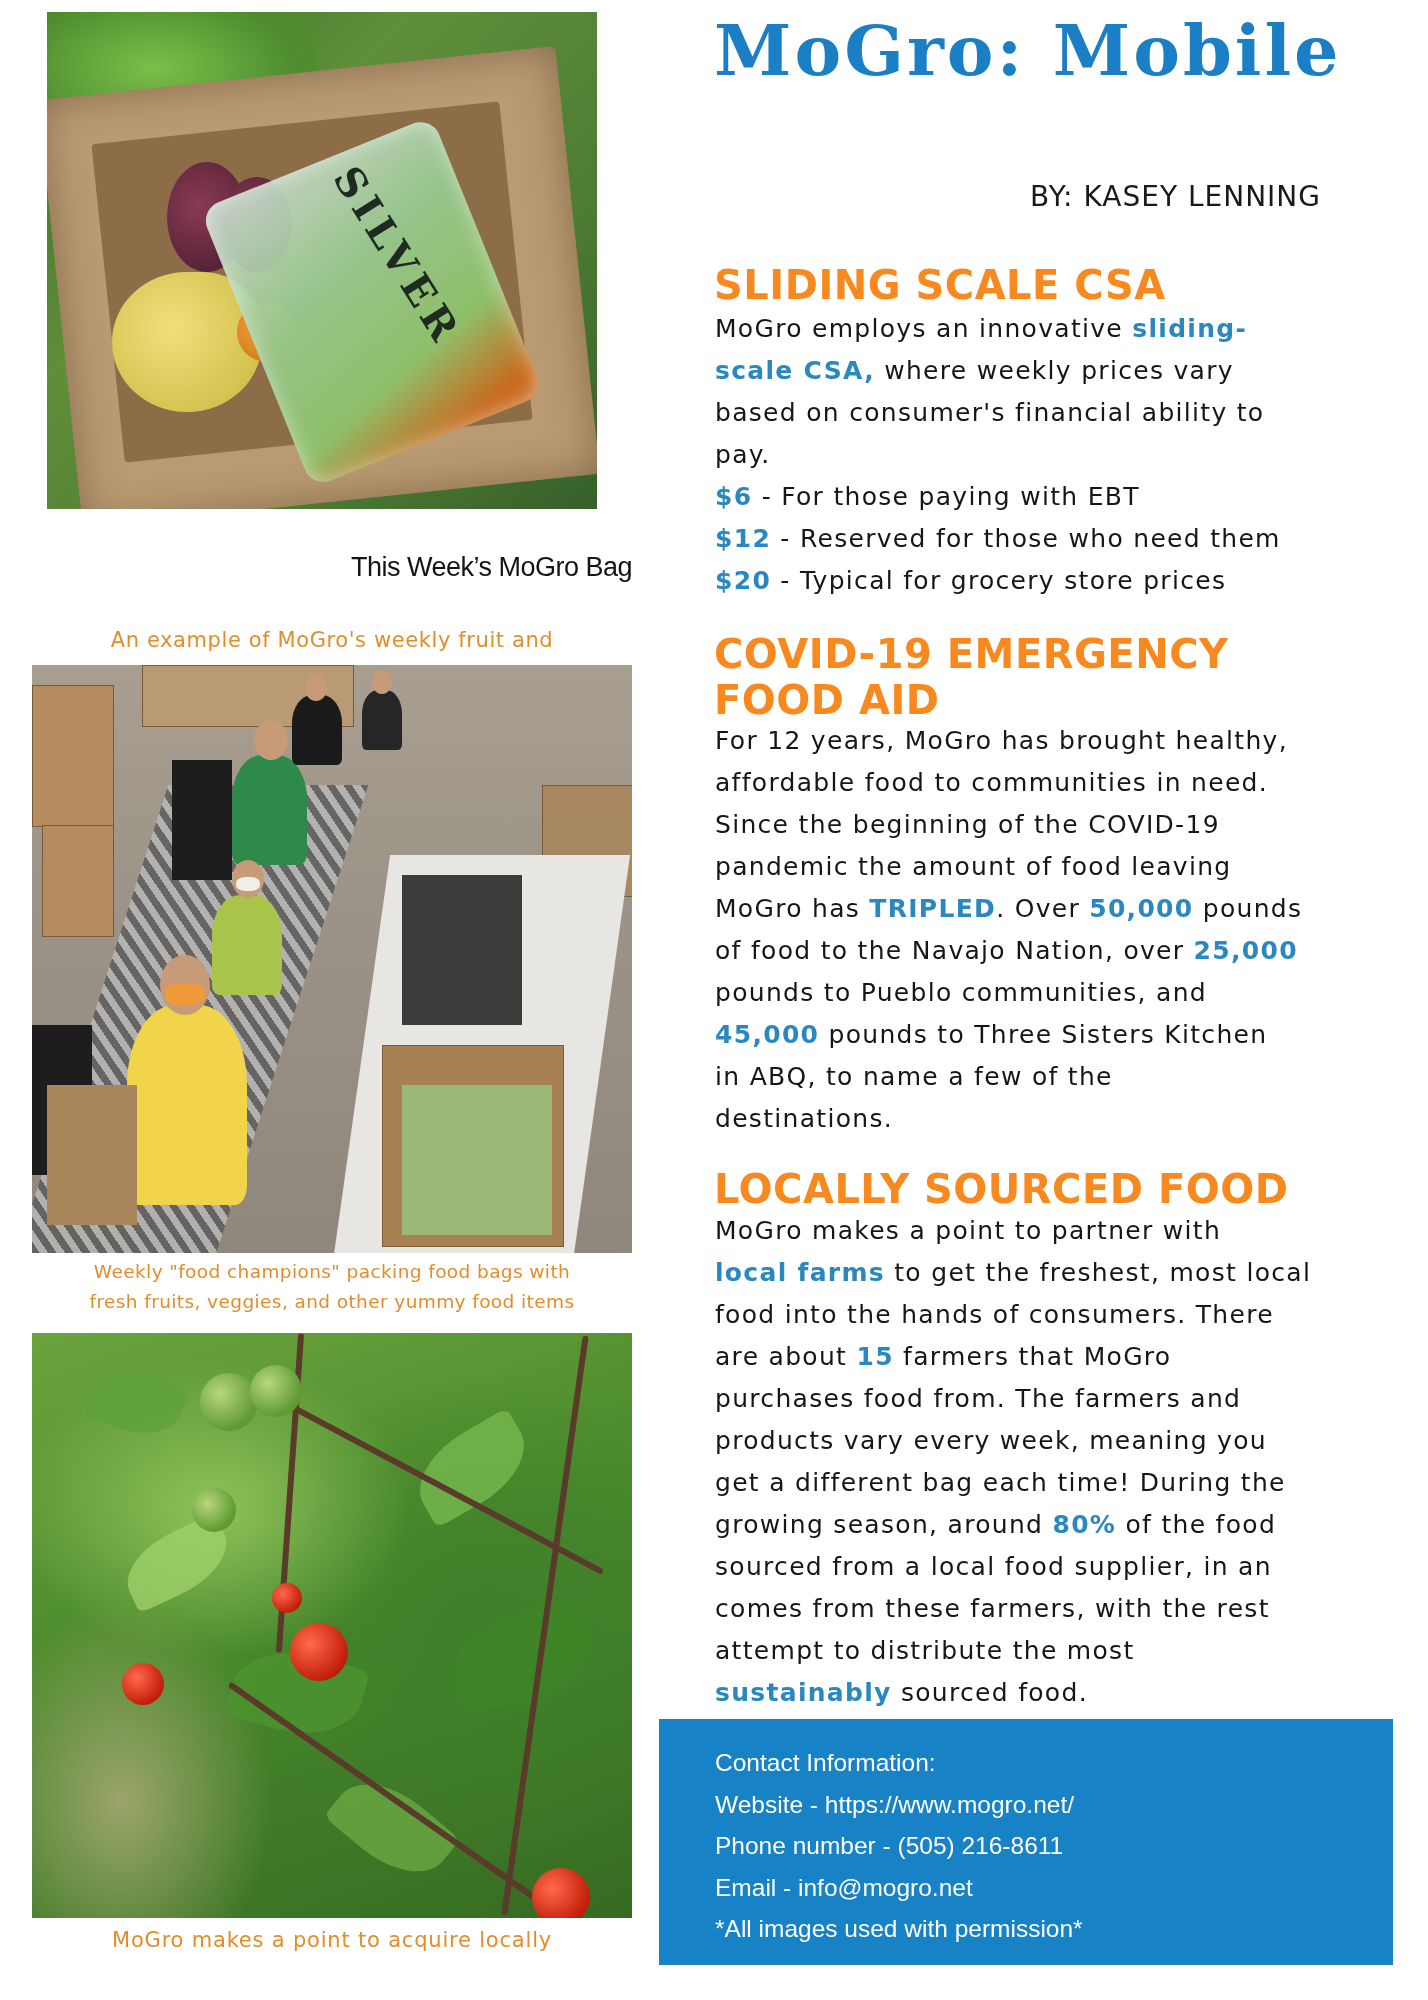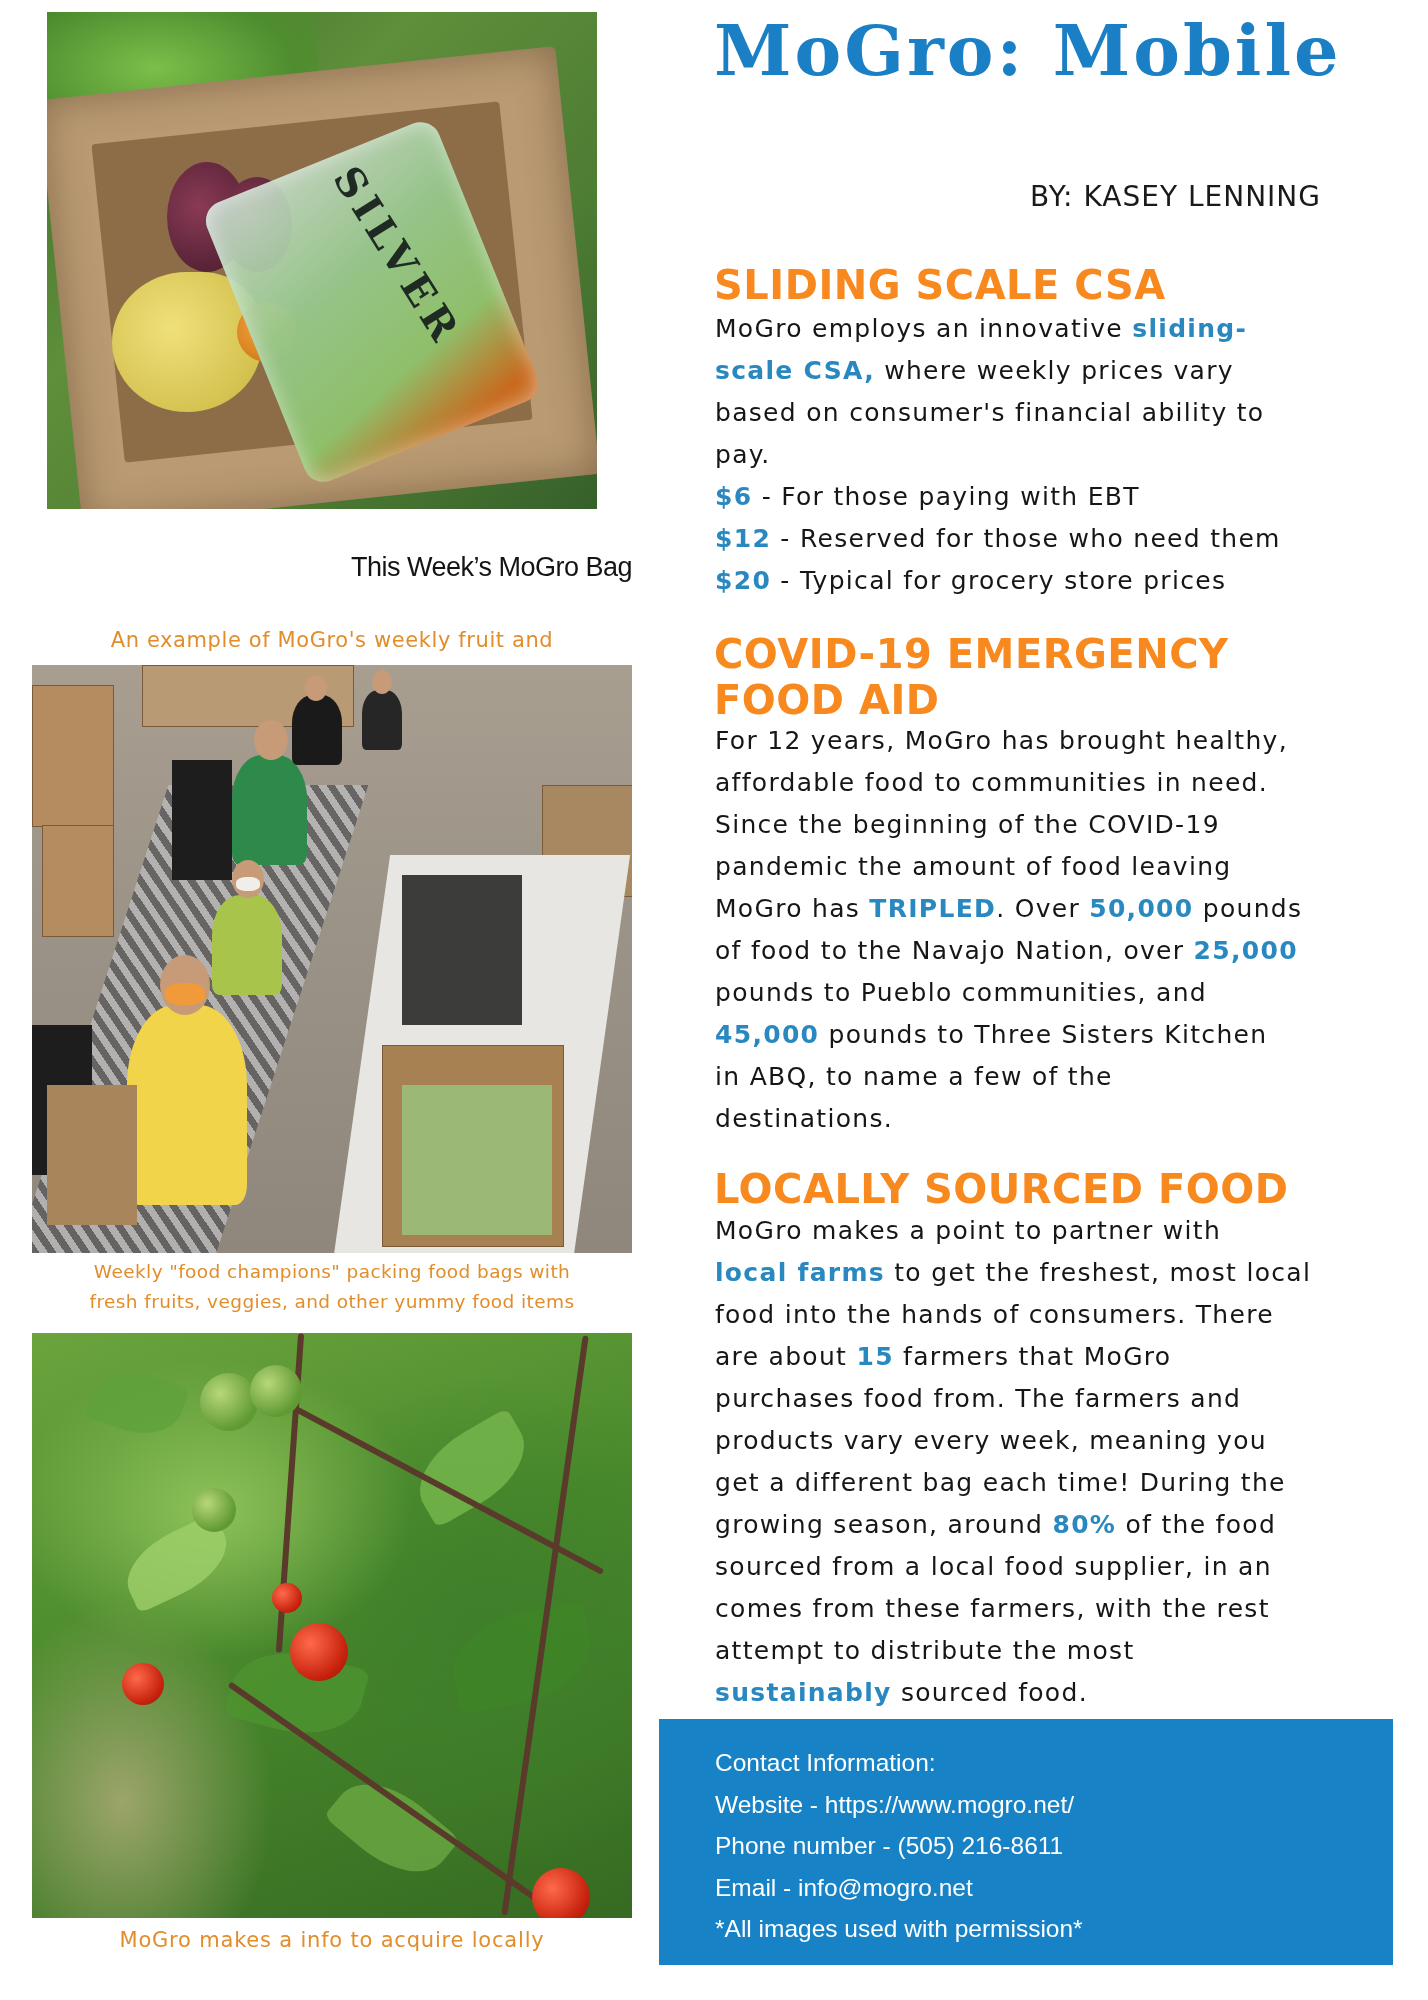--- a/index.html
+++ b/index.html
@@ -136,21 +136,21 @@
   <div class="green-tomato" style="left:168px;top:40px;width:58px;height:58px;"></div>
   <div class="green-tomato" style="left:218px;top:32px;width:52px;height:52px;"></div>
   <div class="green-tomato" style="left:160px;top:155px;width:44px;height:44px;"></div>
   <div class="tomato" style="left:240px;top:250px;width:30px;height:30px;"></div>
   <div class="tomato" style="left:258px;top:290px;width:58px;height:58px;"></div>
   <div class="tomato" style="left:90px;top:330px;width:42px;height:42px;"></div>
   <div class="tomato" style="left:500px;top:535px;width:58px;height:58px;"></div>
 </div>
 
 <div class="caption c3" style="top:1922px;">
-  <div>MoGro makes a info to acquire locally</div>
+  <div>MoGro makes a point to acquire locally</div>
 </div>
 
 <div class="title">
   <div>MoGro: Mobile</div>
 </div>
 <div class="byline">BY: KASEY LENNING</div>
 
 <div class="section-heading" style="top:262px;">SLIDING SCALE CSA</div>
 <div class="body-text" style="top:308px;">
   <div id="sliding-lines">

